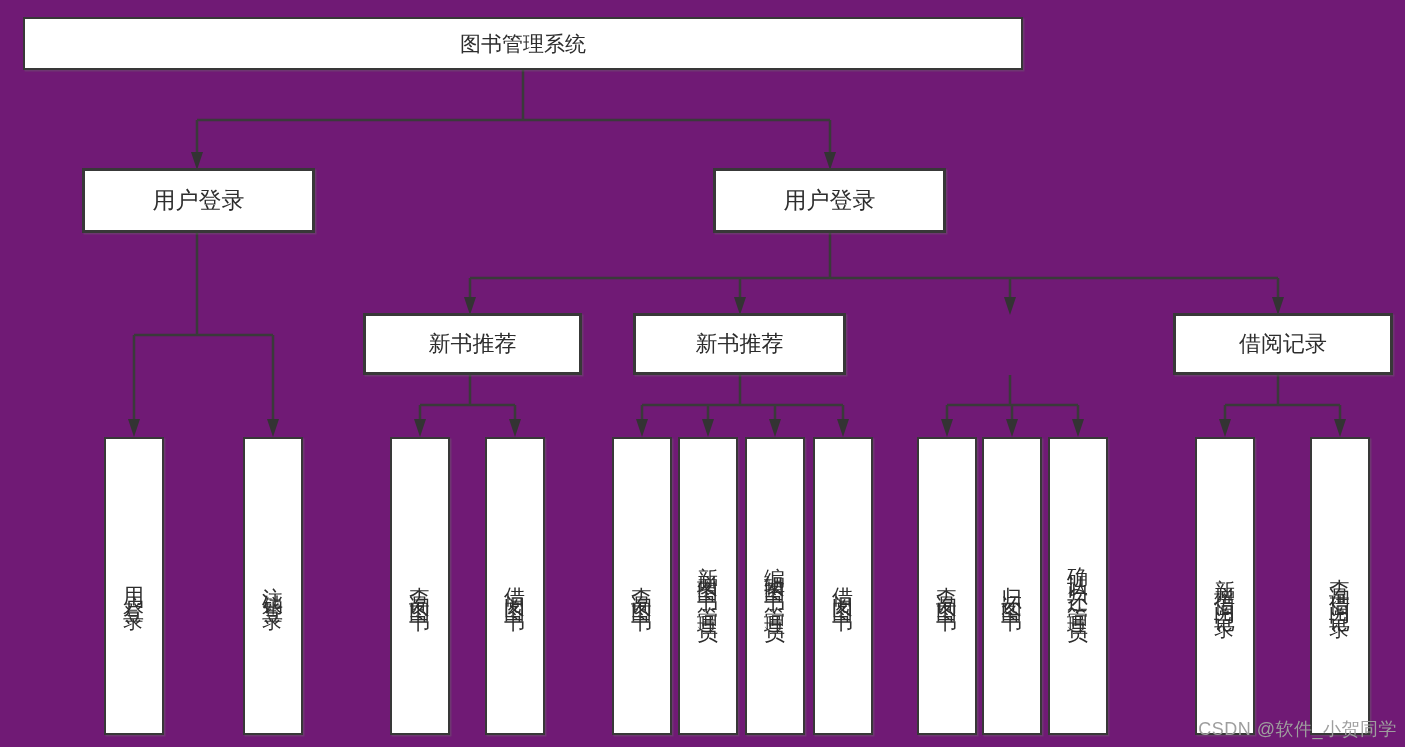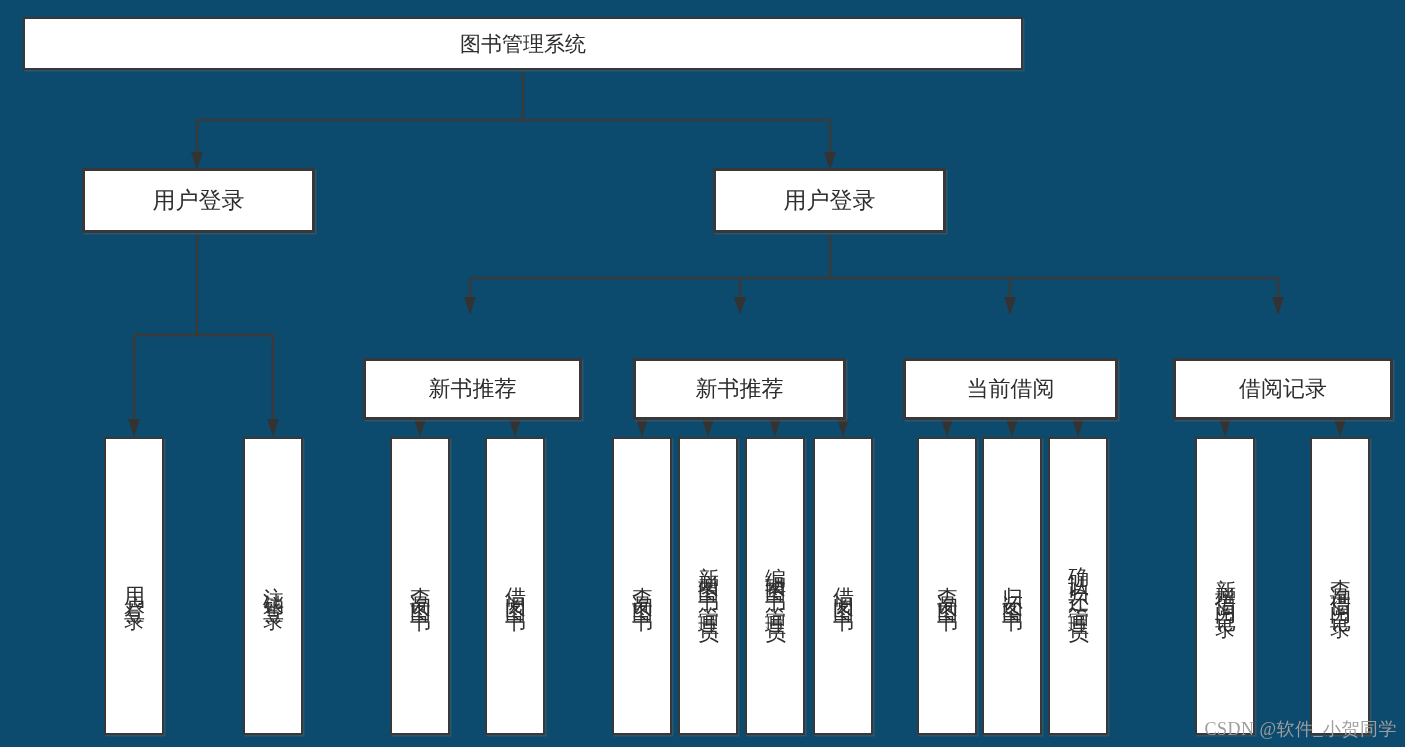--- a/index.html
+++ b/index.html
@@ -5,23 +5,22 @@
   html, body {
     margin: 0;
     padding: 0;
     background: #ffffff;
     font-family: "Liberation Sans", "DejaVu Sans", sans-serif;
   }
   .canvas {
     position: relative;
     width: 1405px;
     height: 747px;
-    background: #0c4a6e;
+    background: #701a75;
     overflow: hidden;
-    font-family: Liberation Serif, serif;
   }
   .connectors {
     position: absolute;
     left: 0; top: 0;
     width: 1405px; height: 747px;
     pointer-events: none;
   }
   .connectors path {
     stroke: #3a3a3a;
     stroke-width: 2.5;
@@ -39,21 +38,21 @@
     display: flex;
     align-items: center;
     justify-content: center;
     color: #2d2d2d;
     box-sizing: border-box;
   }
   .root-box   { left: 23px;  top: 17px;  width: 1000px; height: 53px; font-size: 21px; border-width: 2.5px; }
   .l2-box     { height: 65px; top: 168px; width: 233px; font-size: 23px; border-width: 3px; }
   .l2-a       { left: 82px; }
   .l2-b       { left: 713px; }
-  .l3-box     { top: 313px; height: 62px; font-size: 22px; border-width: 3px; margin-top: 45px; }
+  .l3-box     { top: 313px; height: 62px; font-size: 22px; border-width: 3px; }
   .l3-a       { left: 363px;  width: 219px; }
   .l3-b       { left: 633px;  width: 213px; }
   .l3-c       { left: 903px;  width: 215px; }
   .l3-d       { left: 1173px; width: 220px; }
   .leaf {
     top: 437px;
     width: 60px;
     height: 298px;
     font-size: 21px;
     border-width: 2.5px;
@@ -140,23 +139,20 @@
   <div class="box l2-box l2-b">
     <span>用户登录</span>
   </div>
 
   <div class="box l3-box l3-a">
     <span>新书推荐</span>
   </div>
   <div class="box l3-box l3-b">
     <span>新书推荐</span>
   </div>
-  <div class="box l3-box l3-c">
-    <span>当前借阅</span>
-  </div>
   <div class="box l3-box l3-d">
     <span>借阅记录</span>
   </div>
 
   <div class="box leaf lf1">
     <span class="vtext">用户登录</span>
   </div>
   <div class="box leaf lf2">
     <span class="vtext">注销登录</span>
   </div>

